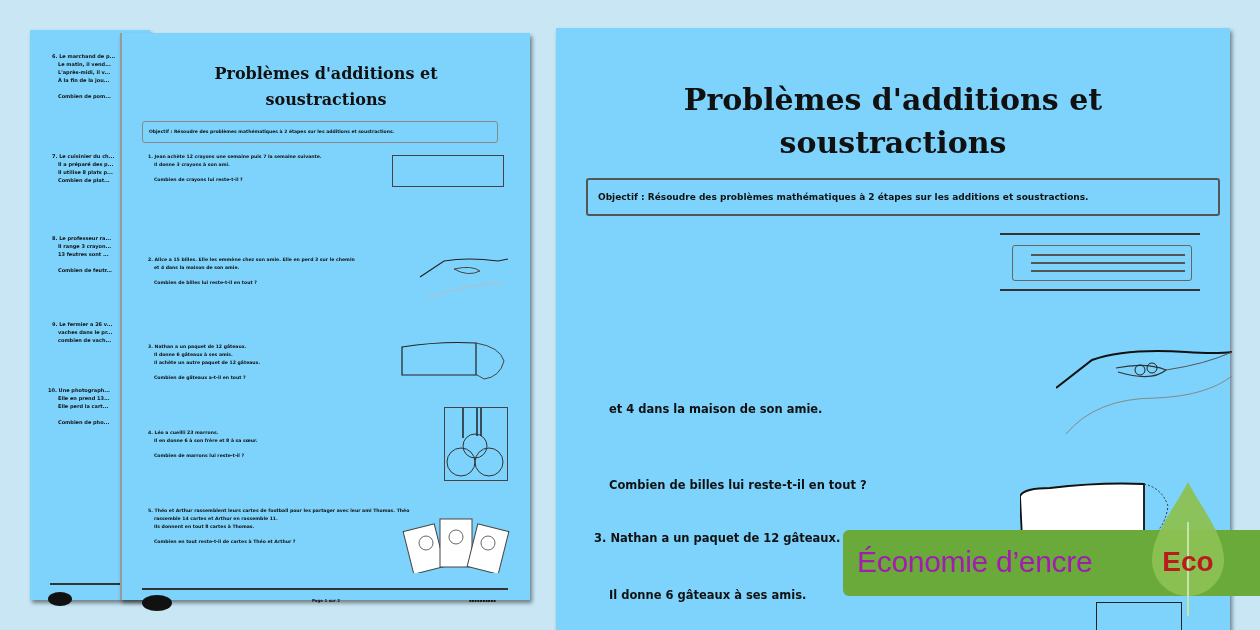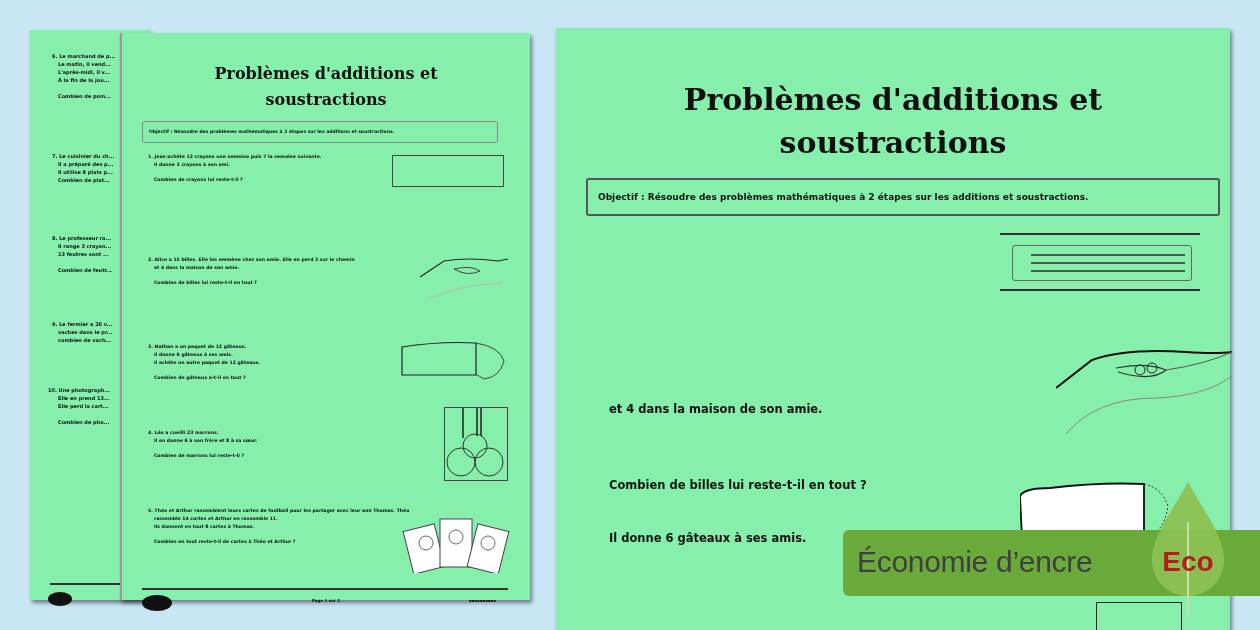--- a/index.html
+++ b/index.html
@@ -5,21 +5,21 @@
   * { box-sizing: border-box; margin: 0; padding: 0; }
   html, body { width: 1260px; height: 630px; overflow: hidden; }
   body {
     background: #c8e6f4;
     font-family: "DejaVu Sans", sans-serif;
     position: relative;
     color: #111;
   }
   .page {
     position: absolute;
-    background: #86efac;
+    background: #7dd3fc;
     box-shadow: 2px 3px 4px rgba(0,0,0,0.45);
   }
   
   #page-back { left: 30px; top: 30px; width: 120px; height: 570px; }
   #page-back .q { position: absolute; left: 22px; font-size: 5px; line-height: 8px; font-weight: bold; white-space: nowrap; overflow: hidden; width: 96px; }
   #page-back .footer-line { position: absolute; left: 20px; top: 553px; width: 100px; height: 2px; background: #333; }
   #page-back .logo { position: absolute; left: 18px; top: 562px; width: 24px; height: 14px; border-radius: 50%; background: #111; }
 
   
   #page-mid { left: 120px; top: 33px; width: 410px; height: 567px; border-left: 2px solid #999; }
@@ -47,21 +47,21 @@
   .cake { position: absolute; left: 464px; top: 450px; width: 150px; height: 70px; }
   .bottom-box { position: absolute; left: 540px; top: 574px; width: 86px; height: 40px; border: 1.5px solid #222; }
 
   
   .eco-banner {
     position: absolute; left: 843px; top: 530px; width: 430px; height: 66px;
     background: #6aaa3a; border-radius: 6px 0 0 6px;
   }
   .eco-label {
     position: absolute; left: 857px; top: 540px; font-family: "Liberation Sans", sans-serif;
-    font-size: 30px; color: #404040; line-height: 44px; letter-spacing: -0.3px;
+    font-size: 30px; color: #a21caf; line-height: 44px; letter-spacing: -0.3px;
   }
   .eco-drop { position: absolute; left: 1148px; top: 482px; width: 80px; height: 134px; }
   .eco-text { position: absolute; left: 1156px; top: 543px; width: 64px; text-align: center; font-family: "Liberation Sans", sans-serif; font-weight: bold; font-size: 28px; color: #b91c1c; line-height: 38px; }
 </style>
 </head>
 <body>
 
 <div class="page" id="page-back">
   <div class="q" style="top:22px">
     <div><span>6.</span> <span>Le marchand de p...</span></div>
@@ -182,20 +182,21 @@
   <svg class="hand" viewBox="0 0 180 90">
     <path d="M0 40 L36 12 Q70 0 130 4 Q160 6 176 4" stroke="#111" stroke-width="2" fill="none"></path>
     <path d="M60 20 Q90 14 110 22 Q96 34 62 24" stroke="#333" stroke-width="1.2" fill="none"></path>
     <circle cx="84" cy="22" r="5" stroke="#222" fill="none"></circle>
     <circle cx="96" cy="20" r="5" stroke="#222" fill="none"></circle>
     <path d="M110 22 Q150 16 176 4" stroke="#555" fill="none"></path>
     <path d="M10 86 Q40 50 100 50 Q150 48 176 28" stroke="#888" stroke-width="1" fill="none"></path>
   </svg>
 
   <div class="q" style="top:463px">
+    <div><span>3.</span> <span>Nathan a un paquet de 12 gâteaux.</span></div>
     <div class="indent">Il donne 6 gâteaux à ses amis.</div>
     
     
   </div>
   <svg class="cake" viewBox="0 0 150 70">
     <path d="M0 18 Q4 10 30 10 Q80 4 124 6 L124 60 L2 60 Z" stroke="#111" stroke-width="1.8" fill="#fff"></path>
     <path d="M124 6 Q142 10 148 28 Q144 56 124 60" stroke="#333" stroke-dasharray="2 2" fill="none"></path>
   </svg>
   <div class="bottom-box"></div>
 </div>

